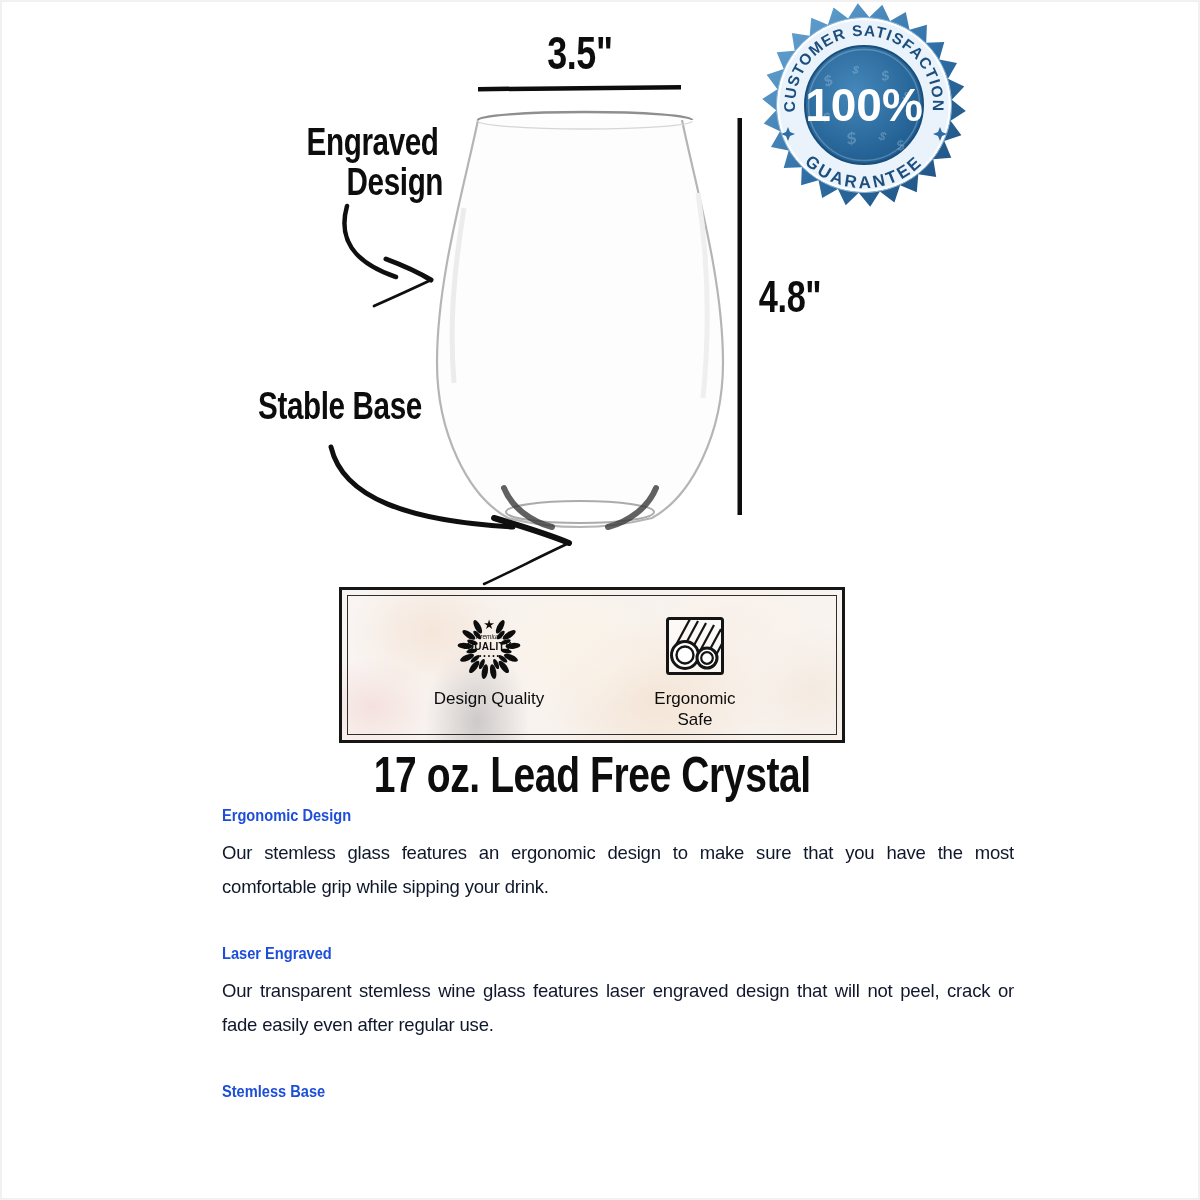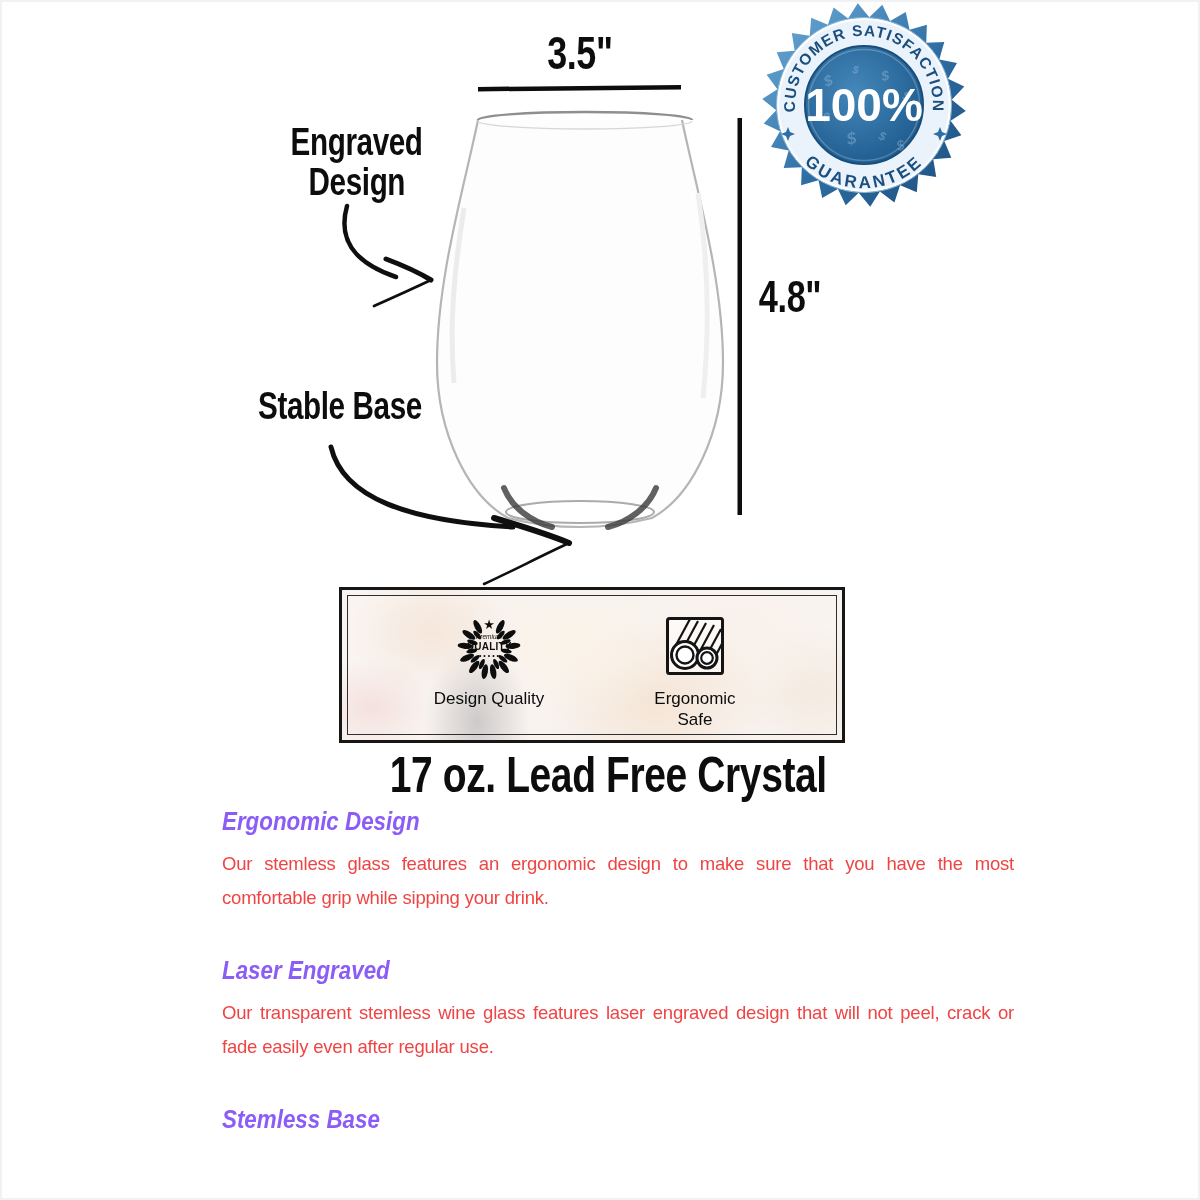--- a/index.html
+++ b/index.html
@@ -8,21 +8,21 @@
   svg{display:block;}
   .overlay{position:absolute;left:0;top:0;pointer-events:none;}
 
   
   .cond{display:inline-block;transform:scaleX(.78);transform-origin:center;white-space:nowrap;
         font-weight:bold;color:#0d0d0d;letter-spacing:-.5px;}
 
   .dim-width{position:absolute;left:468px;top:26px;width:224px;text-align:center;font-size:46px;}
   .dim-height{position:absolute;left:750px;top:272px;font-size:44px;}
 
-  .callout{position:absolute;text-align:center;font-size:38px;line-height:40px;}
+  .callout{position:absolute;text-align:right;font-size:38px;line-height:40px;}
   .callout-engraved{left:257px;top:122px;width:200px;}
   .callout-stable{left:235px;top:386px;width:200px;}
 
   .badge{position:absolute;left:760px;top:1px;width:208px;height:208px;}
   .badge text{font-family:"Liberation Sans",sans-serif;}
   .arc-text{font-size:15.5px;font-weight:bold;letter-spacing:1.2px;fill:#1c4f7d;}
   .arc-text-bottom{font-size:17px;font-weight:bold;letter-spacing:2.8px;fill:#1c4f7d;}
   .badge-center-text{font-size:46px;font-weight:bold;fill:#ffffff;}
   .wm{font-family:"Liberation Serif",serif;font-style:italic;font-weight:bold;fill:#bcd9ee;opacity:.3;}
 
@@ -36,27 +36,27 @@
       radial-gradient(160px 120px at 63% 75%, rgba(226,172,118,.55), transparent 70%),
       radial-gradient(130px 100px at 79% 30%, rgba(242,223,207,.95), transparent 70%),
       radial-gradient(120px 95px at 94% 68%, rgba(226,197,170,.65), transparent 70%),
       linear-gradient(100deg,#f2e8e2,#efe3da 55%,#f1e6de);}
   .banner::before{content:"";position:absolute;inset:5px;border:1.5px solid #2e2e2e;pointer-events:none;}
   .banner-content{position:absolute;inset:0;display:flex;justify-content:space-evenly;align-items:flex-start;padding-top:20px;}
   .feature{display:flex;flex-direction:column;align-items:center;width:118px;}
   .feature .icon-box{height:72px;display:flex;align-items:center;justify-content:center;}
   .feature .flabel{margin-top:6px;width:112px;text-align:center;font-size:17px;line-height:21px;color:#0c0c0c;}
 
-  .headline{position:absolute;left:16px;top:746px;width:1184px;text-align:center;font-size:50px;}
+  .headline{position:absolute;left:0;top:746px;width:1184px;text-align:center;font-size:50px;}
 
   .sections{position:absolute;left:222px;top:806px;width:792px;}
-  .section h3{margin:0 0 10px 0;font-size:26px;color:#8b5cf6;font-style:italic;}
+  .section h3{margin:0 0 10px 0;font-size:17px;color:#1d4ed8;}
   .section h3 span{display:inline-block;transform:scaleX(.86);transform-origin:left center;}
   .section p{margin:0 0 40px 0;font-size:18.5px;line-height:34px;letter-spacing:-.2px;
-             color:#ef4444;text-align:justify;}
+             color:#0f172a;text-align:justify;}
 </style>
 </head>
 <body>
 
 <div class="canvas">
 
   <svg class="overlay" style="left:420px;top:98px;" width="320" height="445" viewBox="0 0 320 445">
     <path d="M58,22 C44,90 17,180 17,265 C17,335 48,398 88,420 Q160,438 232,420 C272,398 303,335 303,265 C303,180 276,90 262,22" fill="#fdfdfd" stroke="#b5b5b5" stroke-width="2.2"></path>
     <path d="M58,22 A107,8 0 0 1 272,22" fill="none" stroke="#8f8f8f" stroke-width="2.4"></path>
     <path d="M58,23 A107,8 0 0 0 272,23" fill="none" stroke="#d6d6d6" stroke-width="1.4"></path>

